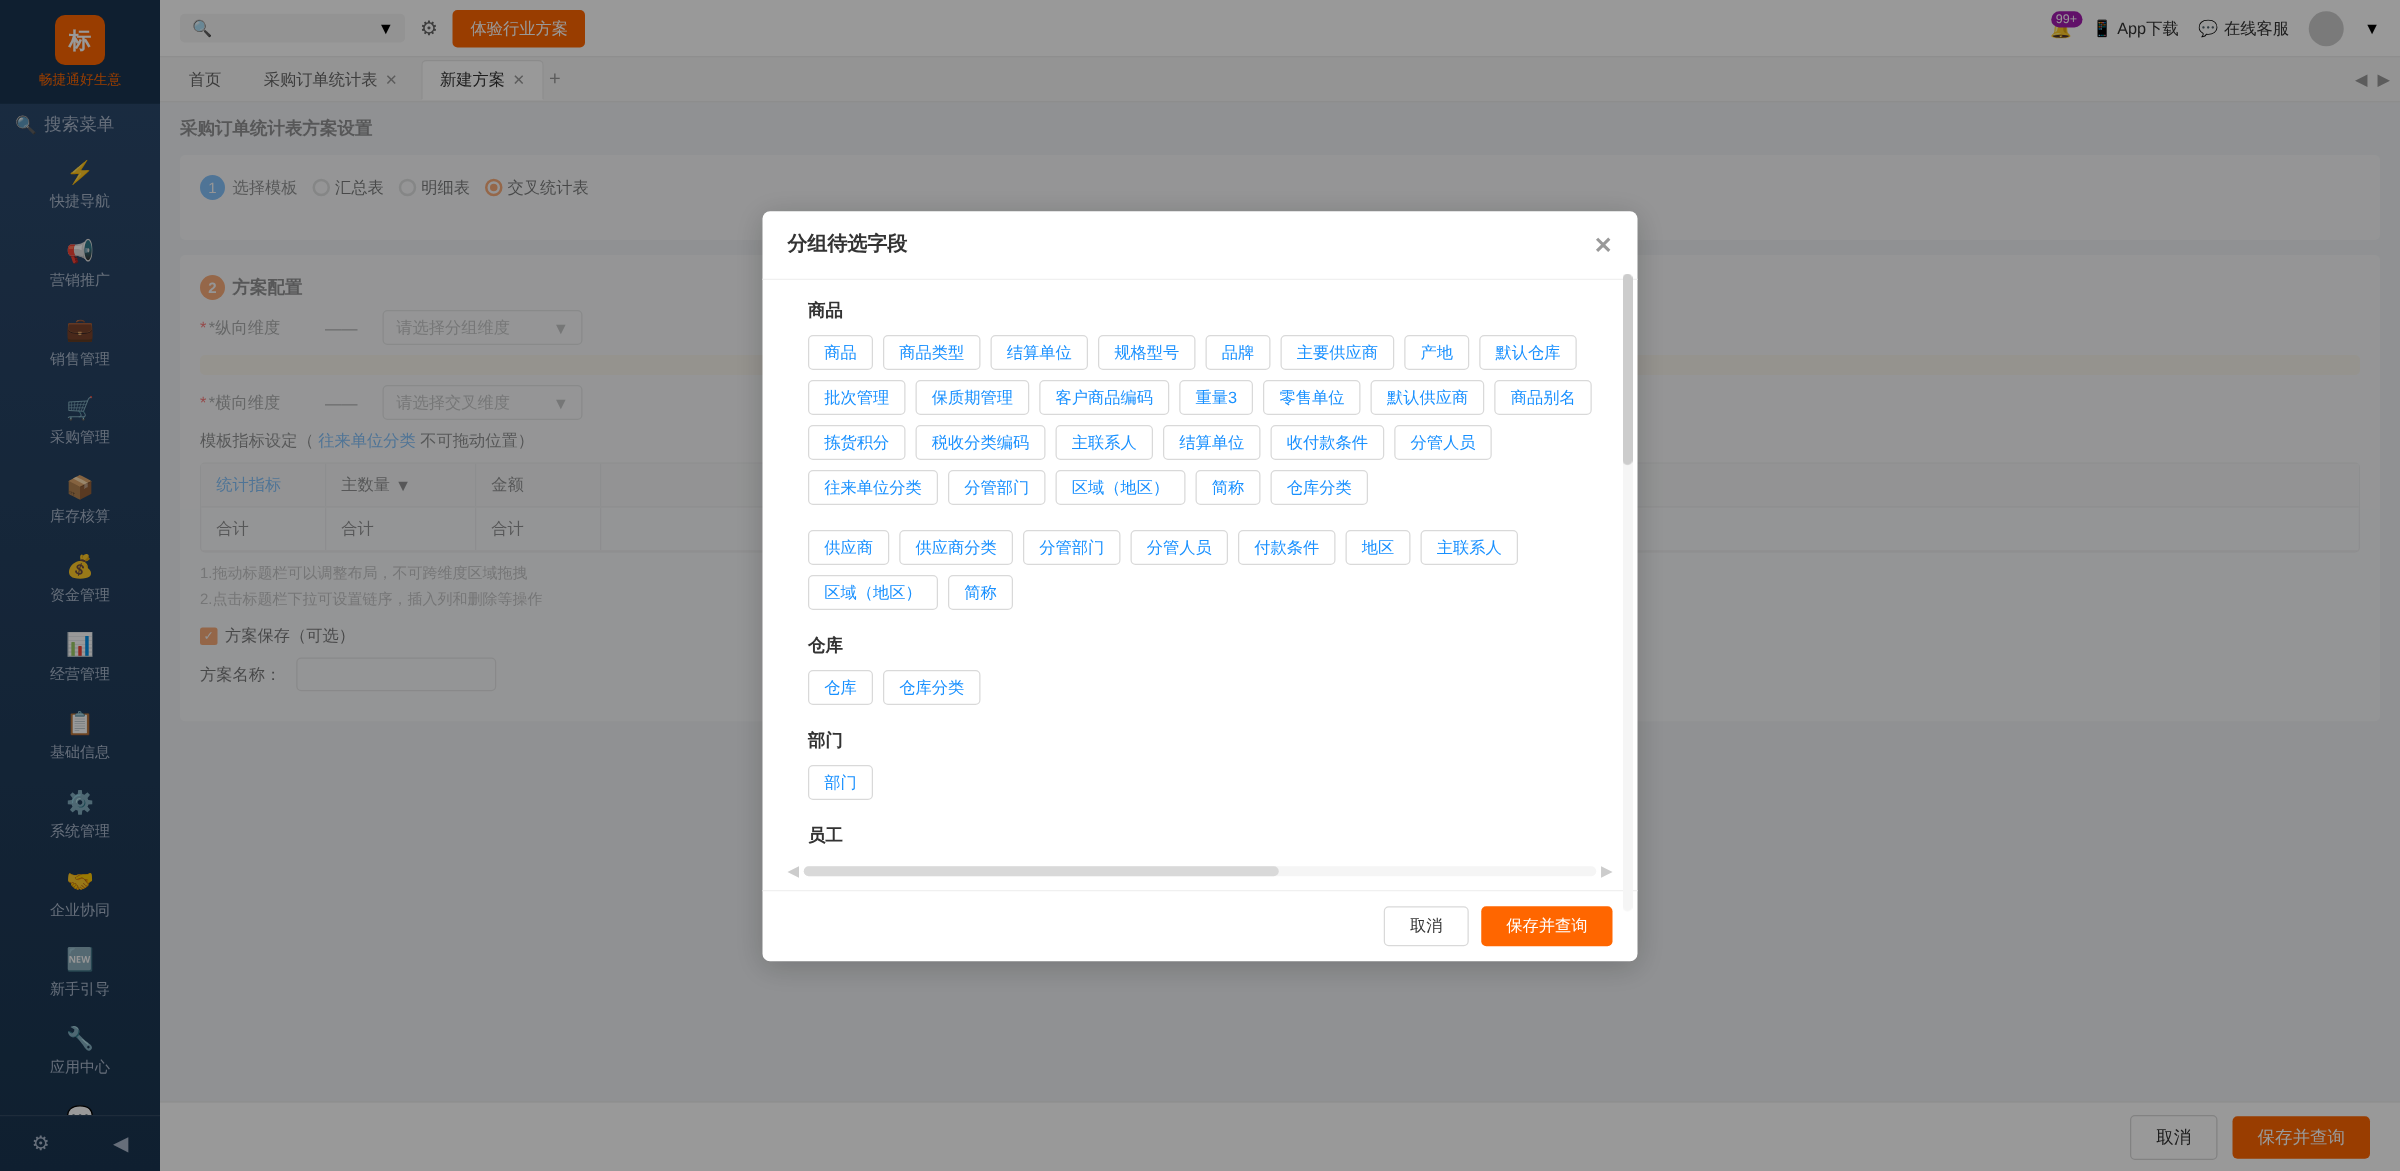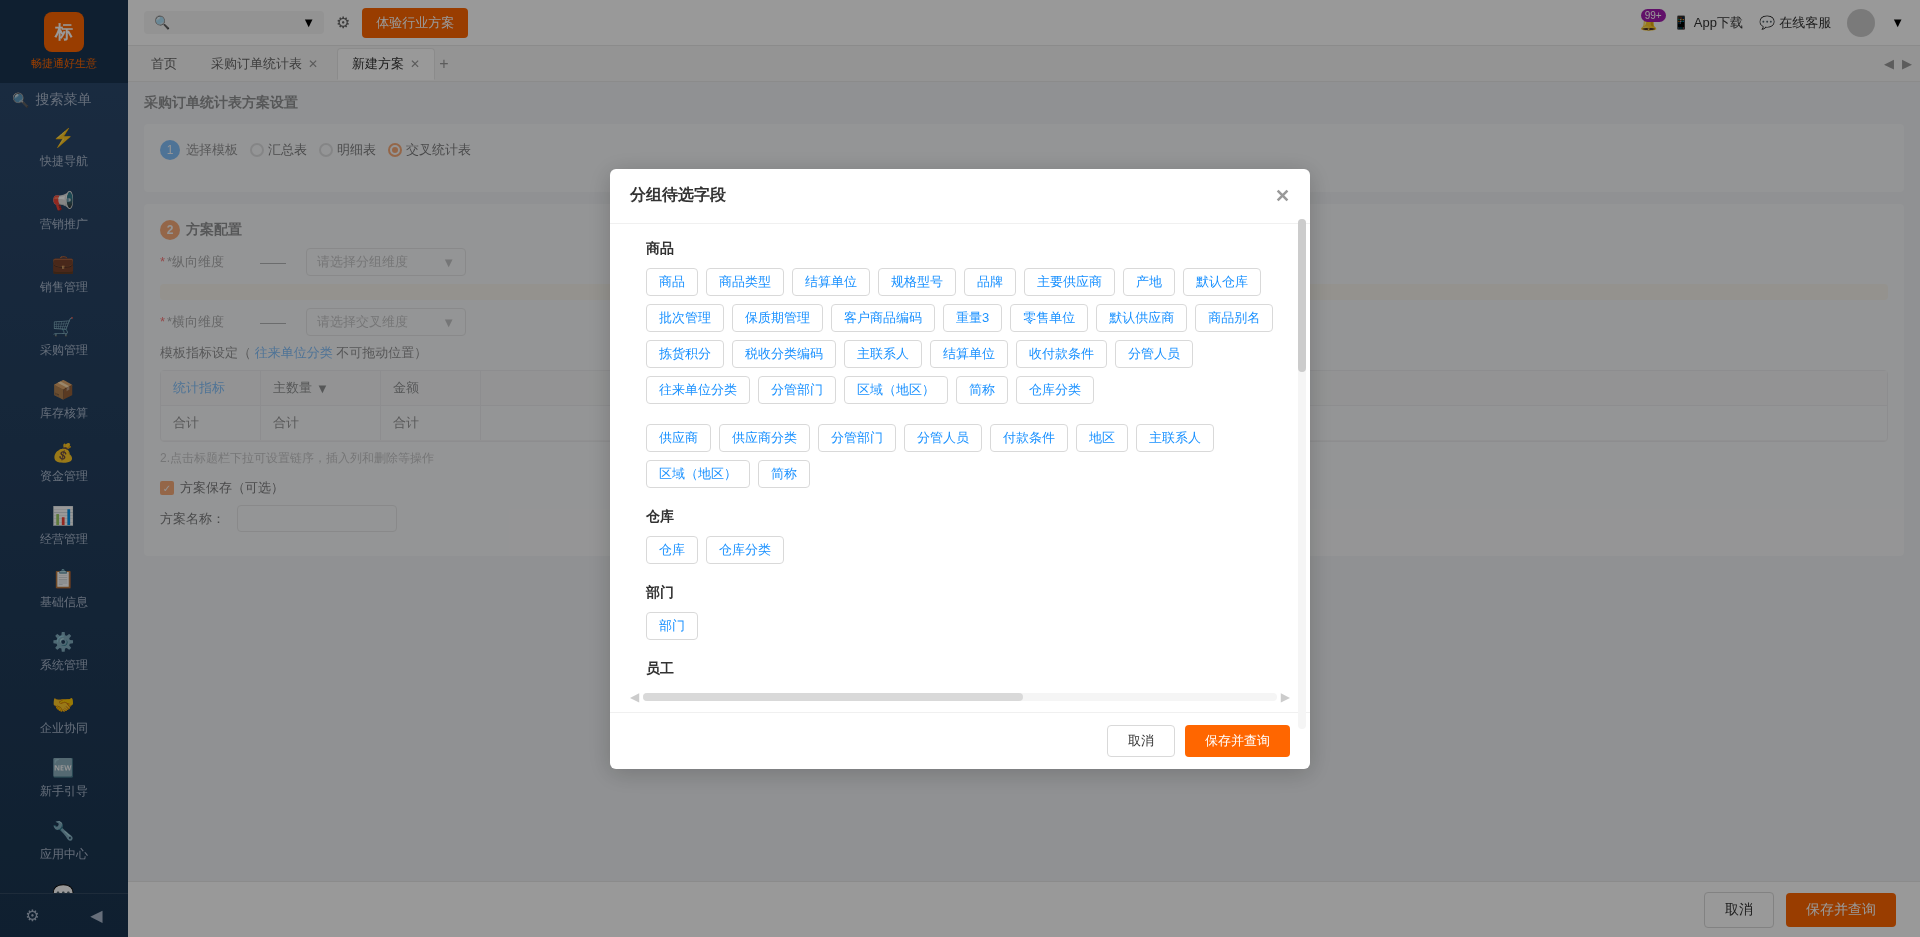--- a/index.html
+++ b/index.html
@@ -299,20 +299,21 @@
                 <span>金额</span>
               </div>
             </div>
             <div class="table-row">
               <div class="table-cell" style="width:100px;">合计</div>
               <div class="table-cell" style="width:120px;">合计</div>
               <div class="table-cell" style="width:100px;">合计</div>
             </div>
           </div>
           <div class="tips">
+            <div class="tips-item">1.拖动标题栏可以调整布局，不可跨维度区域拖拽</div>
             <div class="tips-item">2.点击标题栏下拉可设置链序，插入列和删除等操作</div>
           </div>
           <div class="save-section">
             <div class="checkbox-row">
               <div class="checkbox">✓</div>
               <span>方案保存（可选）</span>
             </div>
             <div class="form-row">
               <span>方案名称：</span>
               <input class="save-input" type="text" style="">

